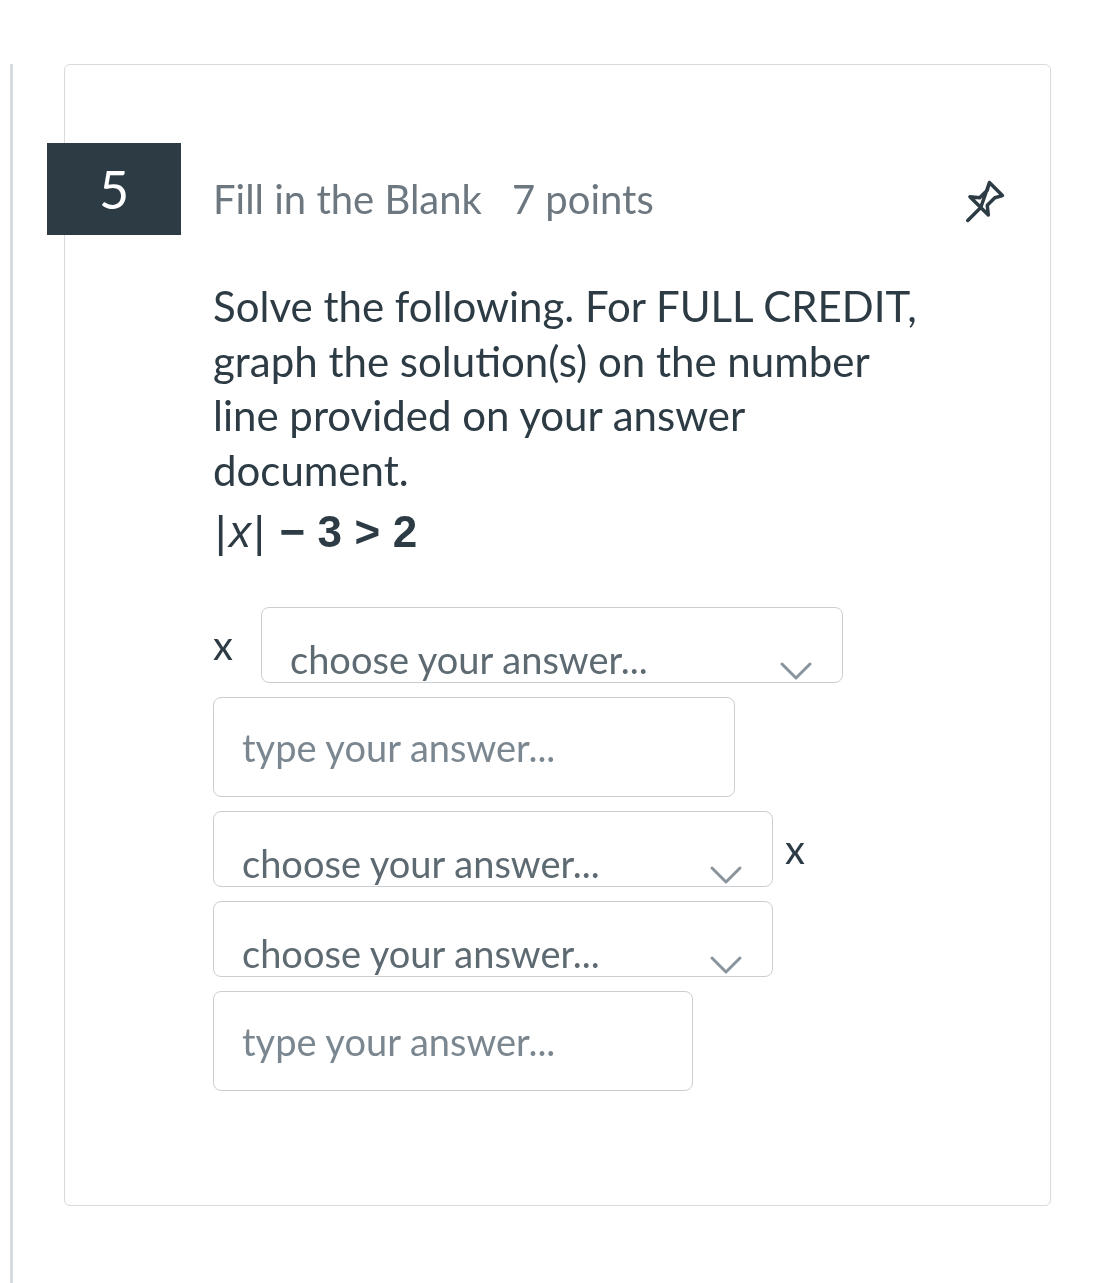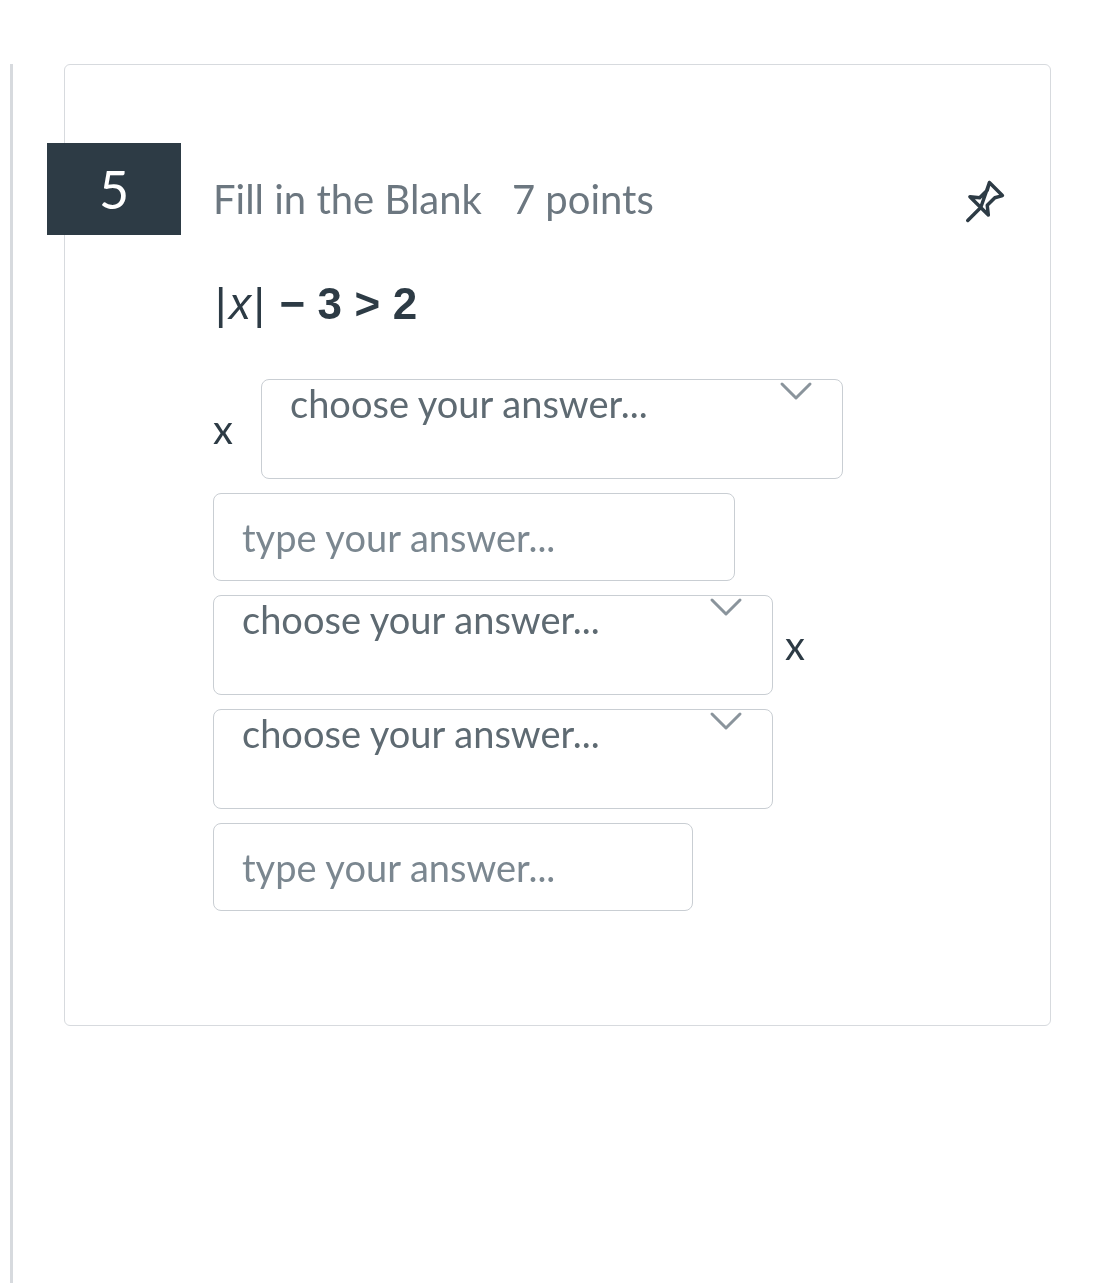--- a/index.html
+++ b/index.html
@@ -94,38 +94,38 @@
   .x-label {
     font-size: 40px;
     color: #2d3b45;
     width: 36px;
     text-align: left;
   }
   .x-label.right { text-align: left; }
   .ctrl {
     border: 1.5px solid #c9ced3;
     border-radius: 8px;
-    height: 100px;
-    display: flex;
-    align-items: flex-start;
+    height: 76px;
+    display: flex;
+    align-items: flex-end;
     padding: 0 28px;
     font-size: 38px;
     color: #5e6a72;
     background: #fff;
     position: relative;
     cursor: pointer;
   }
   .ctrl.dropdown { justify-content: space-between; }
   .ctrl .placeholder { color: #5e6a72; }
   .chev { color: #8a949c; flex: 0 0 auto; margin-left: 24px; }
   .chev svg { width: 36px; height: 22px; display: block; }
   input.textfield {
     border: 1.5px solid #c9ced3;
     border-radius: 8px;
-    height: 88px;
+    height: 100px;
     padding: 0 28px;
     font-size: 38px;
     color: #2d3b45;
     background: #fff;
     font-family: inherit;
     outline: none;
   }
   input.textfield::placeholder { color: #7b8790; }
   .w-580 { width: 582px; }
   .w-520 { width: 522px; }
@@ -149,20 +149,21 @@
       <span class="points">7 points</span>
     </div>
 
     <div class="pin">
       <svg viewBox="0 0 24 24" fill="none" stroke="currentColor" stroke-width="1.6" stroke-linecap="round" stroke-linejoin="round">
         <path d="M14.5 3.5 L20.5 9.5 L17 10.5 L13.5 14 L14 18.5 L10.5 15 L4.5 21 M10.5 15 L5.5 10 L10 10.5 L13.5 7 L14.5 3.5 Z"></path>
       </svg>
     </div>
 
     <div class="body">
+      <div class="prompt">Solve the following. For FULL CREDIT, graph the solution(s) on the number line provided on your answer document.</div>
 
       <div class="math">
         <span class="abs"><span class="var">x</span></span><span class="op">−</span><span style="font-weight:700">3</span><span class="op">&gt;</span><span style="font-weight:700">2</span>
       </div>
 
       <div class="answers">
 
         <div class="row">
           <span class="x-label">x</span>
           <div class="ctrl dropdown w-580">

